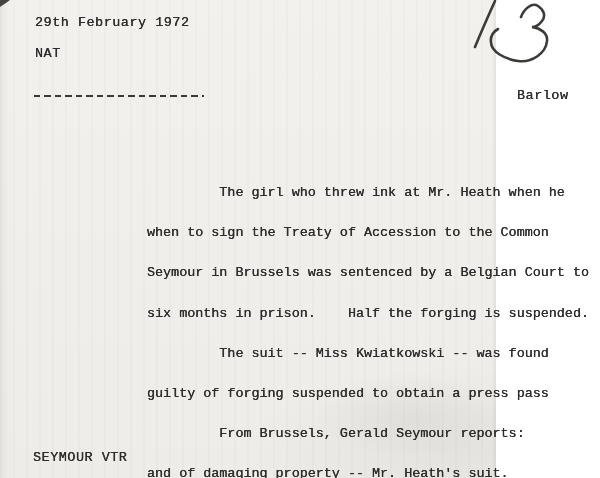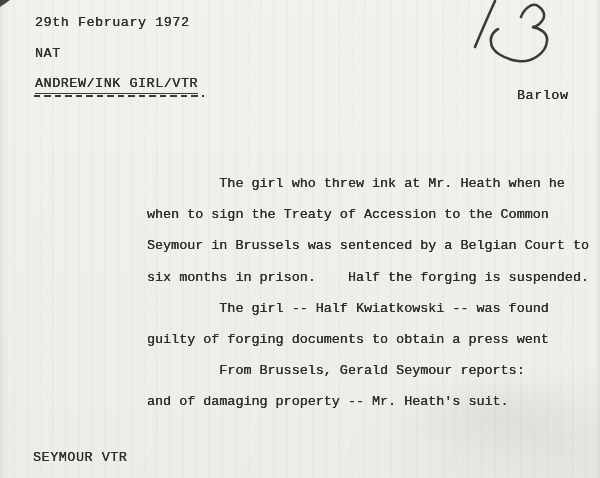--- a/index.html
+++ b/index.html
@@ -7,21 +7,21 @@
     padding: 0;
   }
   body {
     width: 600px;
     height: 478px;
     overflow: hidden;
     font-family: "Liberation Mono", "DejaVu Sans Mono", monospace;
   }
   .page {
     position: relative;
-    width: 600px;
+    width: 496px;
     height: 478px;
     background-color: #f1f0ed;
     background-image:
       radial-gradient(ellipse 300px 120px at 92% 94%, rgba(90,90,85,0.07), rgba(0,0,0,0) 70%),
       radial-gradient(ellipse 140px 60px at 83% 87%, rgba(90,90,85,0.06), rgba(0,0,0,0) 70%),
       linear-gradient(90deg, rgba(0,0,0,0.04) 0, rgba(0,0,0,0) 10px),
       repeating-linear-gradient(90deg,
         rgba(120,118,112,0.035) 0px, rgba(120,118,112,0.035) 2px,
         rgba(255,255,255,0.02) 2px, rgba(255,255,255,0.02) 5px,
         rgba(0,0,0,0) 5px, rgba(0,0,0,0) 13px),
@@ -43,42 +43,41 @@
                    border-bottom: 1.6px solid #3a3936; }
   .title-dashes  { position: absolute; left: 34px; top: 95px;
                    width: 170px; height: 2.2px;
                    background: repeating-linear-gradient(90deg,
                      #3a3936 0px, #3a3936 6.5px,
                      rgba(0,0,0,0) 6.5px, rgba(0,0,0,0) 10.5px); }
   .byline        { left: 517px; top: 89px; }
   .body-block    { position: absolute; left: 147px; top: 176px; }
   .body-line     { position: static; display: block; height: 31.2px;
                    white-space: pre; font-size: 13.4px;
-                   text-shadow: 0 0 0.6px rgba(40,38,36,0.85), 0.3px 0.3px 0.4px rgba(40,38,36,0.4); }
+                   text-shadow: 0 0 0.6px rgba(40,38,36,0.85), 0.3px 0.3px 0.4px rgba(40,38,36,0.4); margin-top: 9px; }
   .footer-line   { left: 33px; top: 451px; }
   .handmark      { position: absolute; left: 458px; top: 0px; }
   .corner-mark   { position: absolute; left: 0; top: 0; width: 10px; height: 7px;
                    background: #454441;
                    clip-path: polygon(0 0, 100% 0, 55% 45%, 0 100%); }
   .edge-shade-right { position: absolute; right: 0; top: 0; width: 5px; height: 100%;
                    background: linear-gradient(270deg, rgba(0,0,0,0.04), rgba(0,0,0,0)); }
 </style>
 </head>
 <body>
 
 <div class="page">
 
   <div class="corner-mark"></div>
   <div class="edge-shade-right"></div>
 
   <div class="typed hdr date-line">29th February 1972</div>
 
   <div class="typed hdr slug-line">NAT</div>
 
-  <div class="typed hdr title-line">ANDREW/INK GIRL/VTR</div>
   <div class="title-dashes"></div>
 
   <svg class="handmark" width="110" height="72" viewBox="0 0 110 72">
     <g fill="none" stroke="#3c3b38" stroke-width="2.6" stroke-linecap="round">
       <path d="M 37,1 C 32,12 24,30 17,47"></path>
       <path d="M 63,17 C 66,9 74,2 80,6
                C 86,10 88,16 84,21
                C 81,25 77,27 74,27
                C 82,28 90,33 89,41
                C 88,53 74,63 60,61
@@ -87,21 +86,21 @@
     </g>
   </svg>
 
   <div class="typed hdr byline">Barlow</div>
 
   <div class="body-block">
     <span class="body-line">         The girl who threw ink at Mr. Heath when he</span>
     <span class="body-line">when to sign the Treaty of Accession to the Common</span>
     <span class="body-line">Seymour in Brussels was sentenced by a Belgian Court to</span>
     <span class="body-line">six months in prison.    Half the forging is suspended.</span>
-    <span class="body-line">         The girl -- Half Kwiatkowski -- was found</span>
-    <span class="body-line">guilty of forging documents to obtain a press went</span>
+    <span class="body-line">         The suit -- Miss Kwiatkowski -- was found</span>
+    <span class="body-line">guilty of forging suspended to obtain a press pass</span>
     <span class="body-line">         From Brussels, Gerald Seymour reports:</span>
     <span class="body-line">and of damaging property -- Mr. Heath's suit.</span>
   </div>
 
   <div class="typed hdr footer-line">SEYMOUR VTR</div>
 
 </div>
 
 </body></html>

